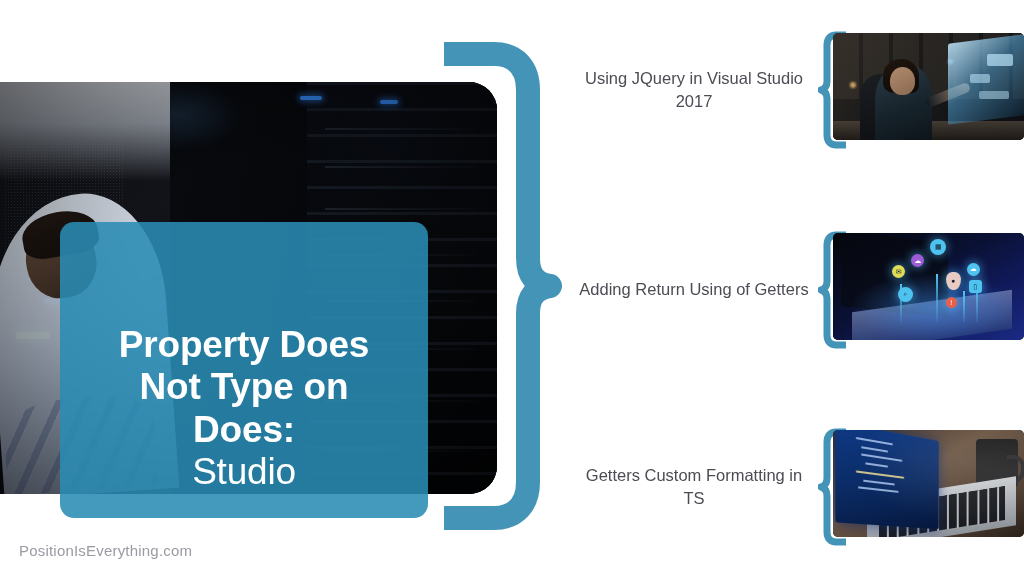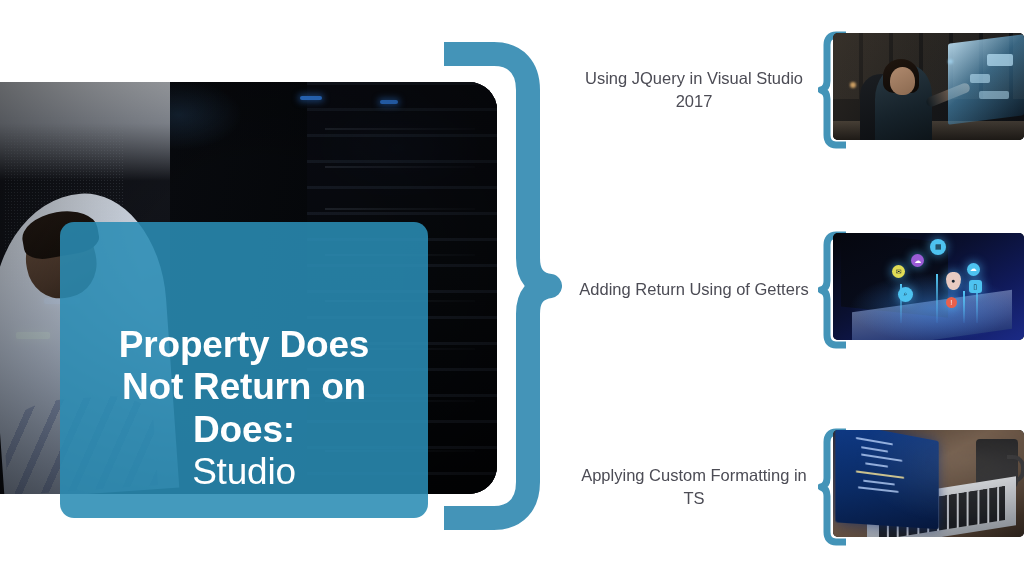--- a/index.html
+++ b/index.html
@@ -282,21 +282,21 @@
       </div>
       <div class="tech-head"></div>
       <div class="tech-hair"></div>
 
       <div class="vignette"></div>
     </div>
 
     <div class="title-card">
       <h1>
         <span>Property Does</span><br>
-        <span>Not Return on</span><br>
+        <span>Not Type on</span><br>
         <span>Does:</span><br>
         <span class="thin">Studio</span>
       </h1>
     </div>
   </div>
 
   <div class="big-brace">
     <svg width="130" height="536" viewBox="0 0 130 536">
       <path d="M12 34 H62 C84 34 96 48 96 70 V238 C96 256 104 264 118 266
                C104 268 96 276 96 294 V462 C96 484 84 498 62 498 H12" fill="none" stroke="#4494b8" stroke-width="24" stroke-linecap="butt" stroke-linejoin="round"></path>
@@ -357,21 +357,21 @@
           <div class="pin" style="left:59%; top:36%; width:15px; height:18px; border-radius:50% 50% 50% 50%/45% 45% 70% 70%; background:#e8cbc2;">●</div>
           <div class="pin" style="left:70%; top:28%; width:13px; height:13px; background:#4ec3f0; color:#fff;">☁</div>
           <div class="pin" style="left:71%; top:44%; width:13px; height:13px; background:#4ec3f0; border-radius:3px;">▯</div>
           <div class="pin" style="left:34%; top:50%; width:15px; height:15px; background:#4ec3f0;">⌕</div>
           <div class="pin" style="left:59%; top:60%; width:11px; height:11px; background:#e8604c; color:#fff;">!</div>
         </div>
       </div>
     </div>
 
     <div class="row row-3">
-      <div class="row-label">Applying Custom Formatting in TS</div>
+      <div class="row-label">Getters Custom Formatting in TS</div>
       <div class="row-bracket">
         <svg width="34" height="150" viewBox="0 0 34 150">
           <path d="M28 20 H18 C12 20 9 24 9 30 V66 C9 71 7 74 3 75
                    C7 76 9 79 9 84 V120 C9 126 12 130 18 130 H28" fill="none" stroke="#4494b8" stroke-width="7" stroke-linejoin="round"></path>
         </svg>
       </div>
       <div class="row-thumb">
         <div class="t3">
           <div class="mug"></div>
           <div class="base"></div>
@@ -384,14 +384,15 @@
             <div class="codeline" style="left:18%; top:46%; width:46%; background:rgba(250,230,150,.8);"></div>
             <div class="codeline" style="left:24%; top:54%; width:30%;"></div>
             <div class="codeline" style="left:20%; top:62%; width:38%;"></div>
           </div>
           <div class="blur"></div>
         </div>
       </div>
     </div>
   </div>
 
+  <div class="footer">PositionIsEverything.com</div>
 
 </div>
 
 </body></html>

